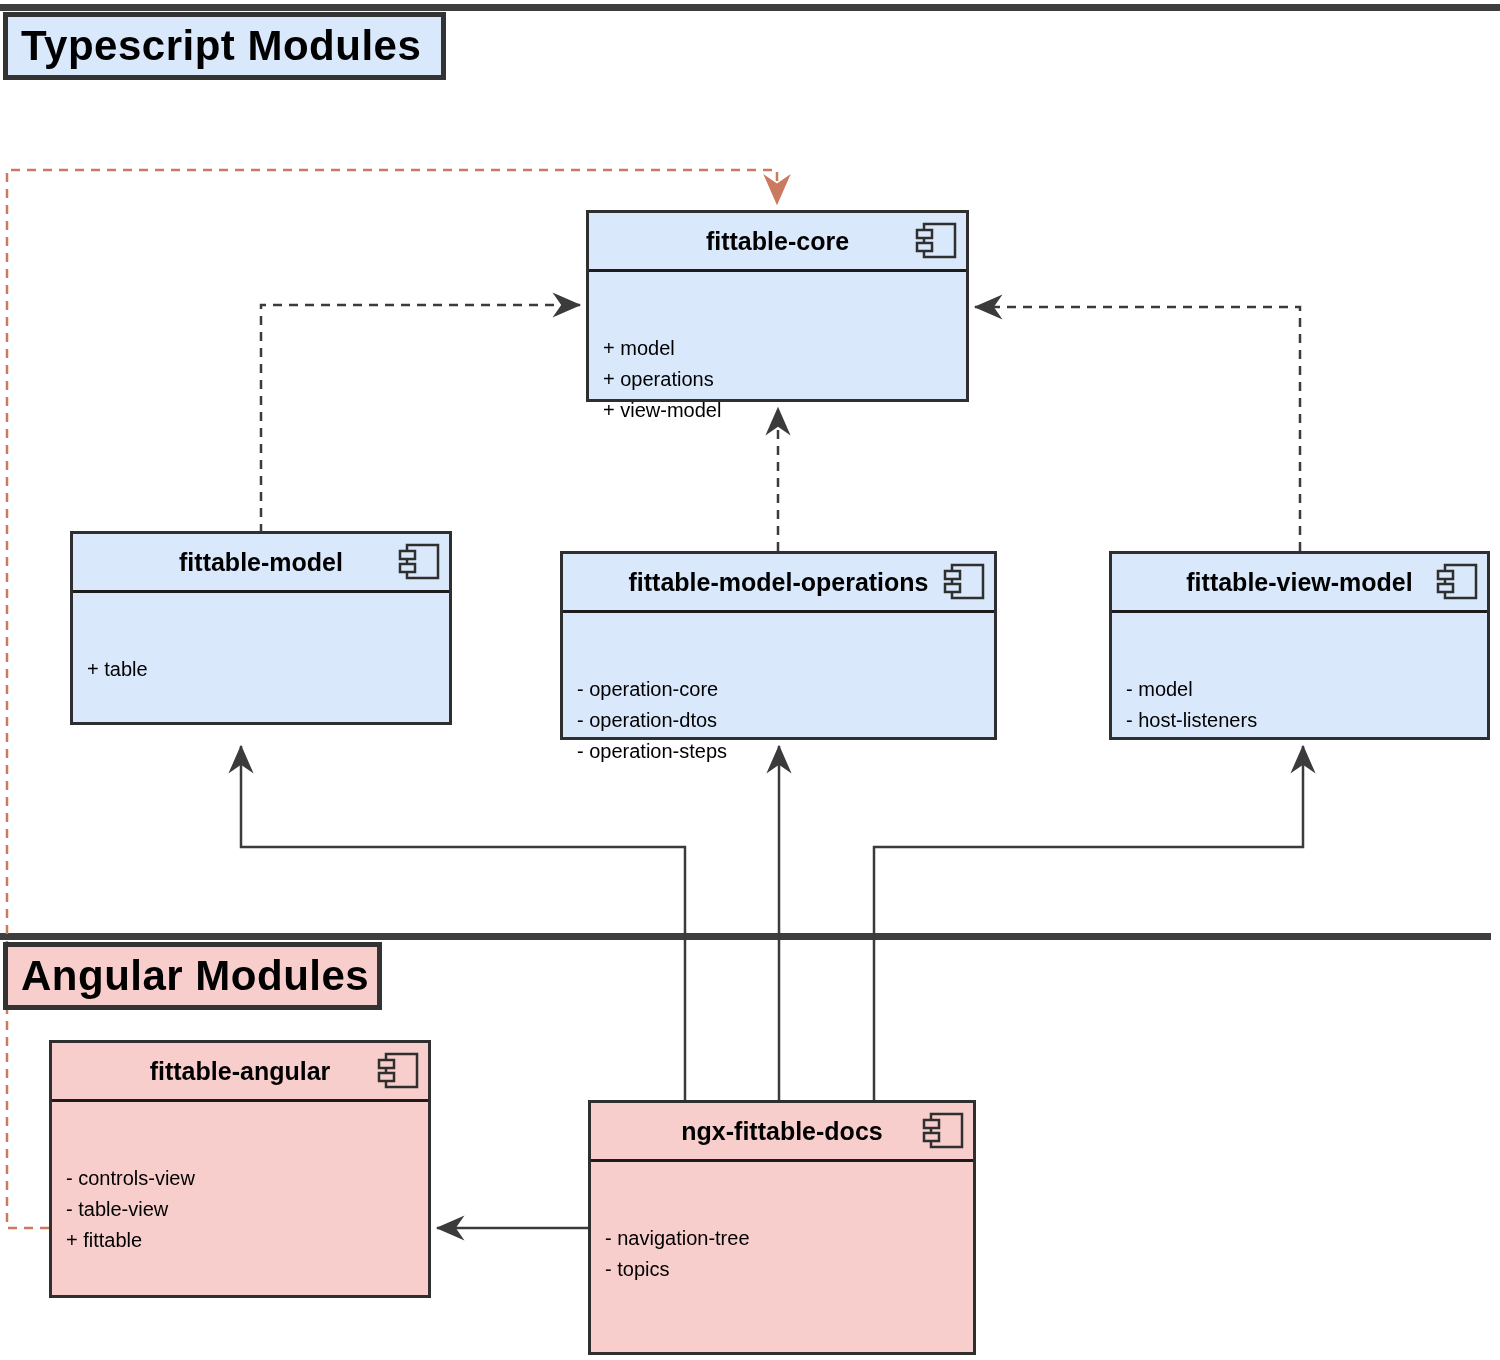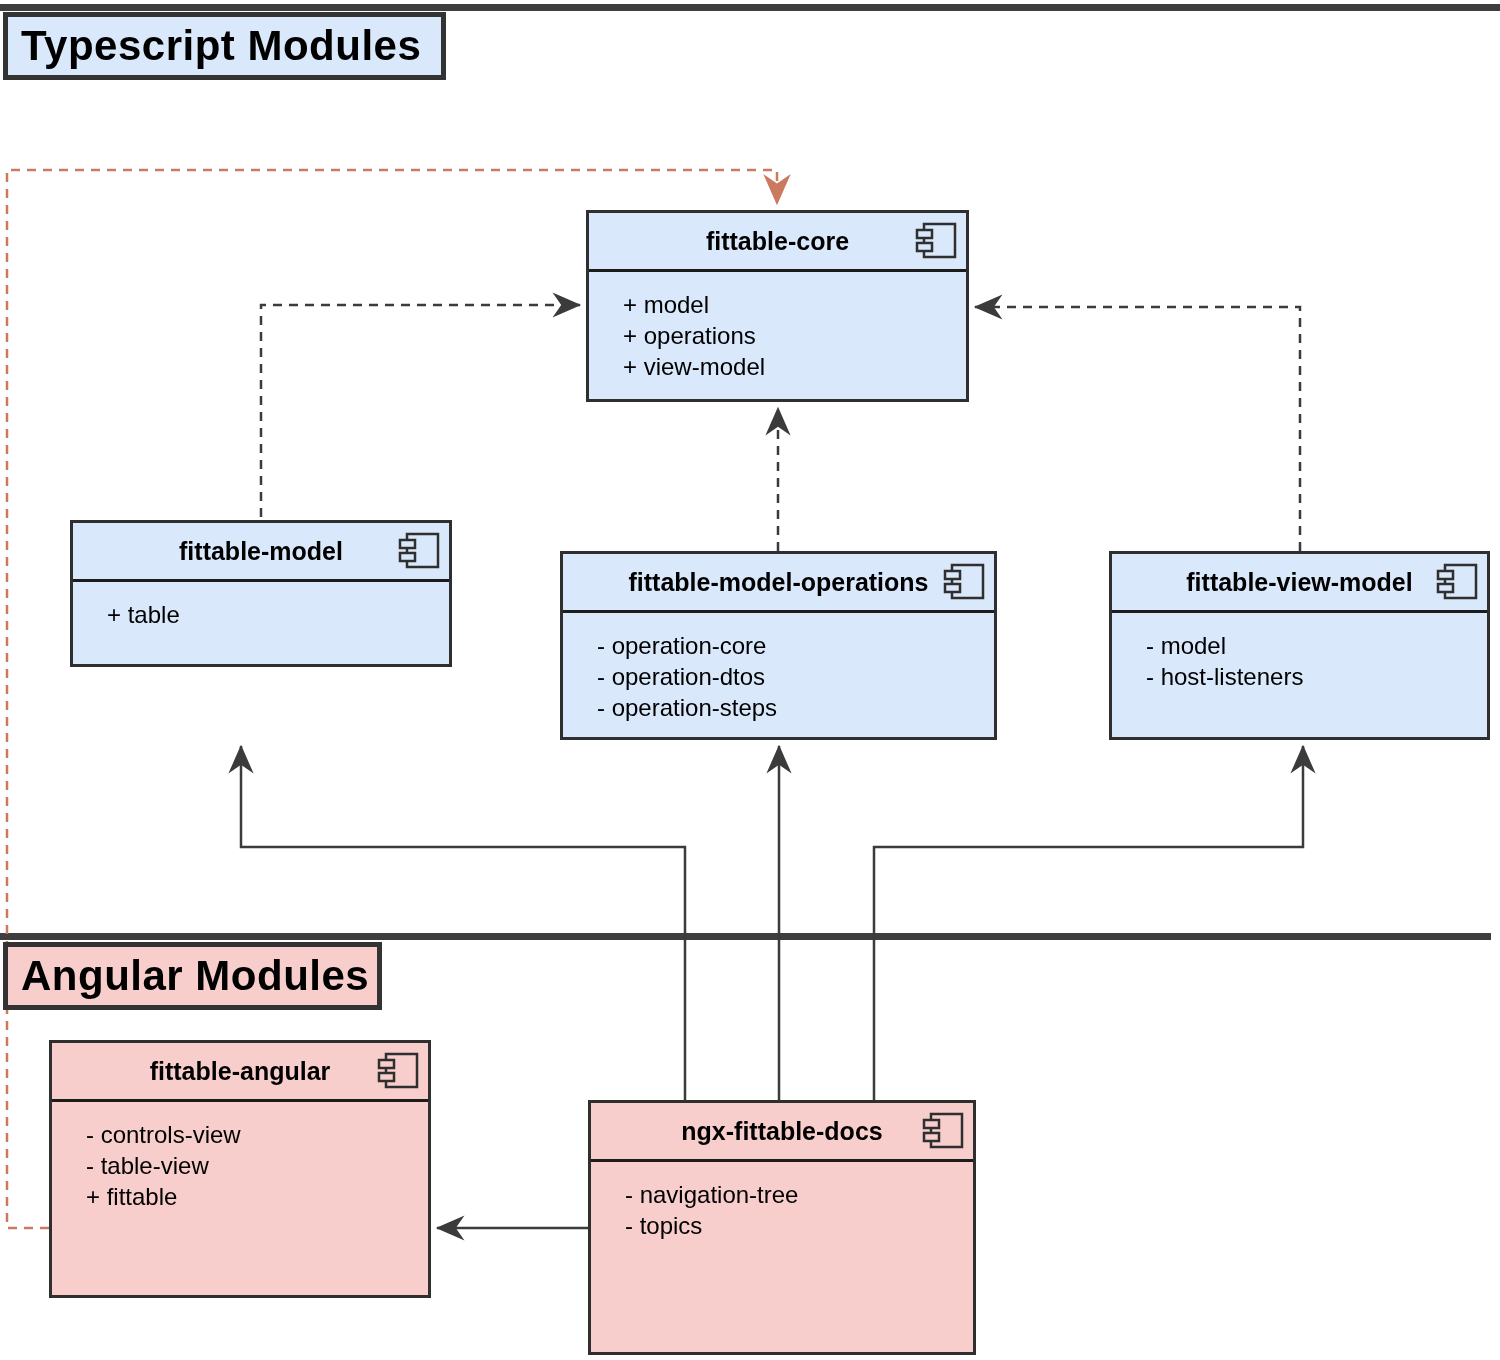--- a/index.html
+++ b/index.html
@@ -28,24 +28,24 @@
   .theme-pink{background:#f8cecc;}
   .component .header{
     height:56px;border-bottom:3px solid #1c1c1c;position:relative;
     display:flex;align-items:center;justify-content:center;
     font-weight:bold;font-size:25px;
   }
   .component .comp-icon{position:absolute;right:9px;top:9px;}
   .comp-icon .icon-frame{fill:none;stroke:#2f2f2f;stroke-width:2.5;}
   .theme-blue .comp-icon .icon-tab{fill:#dae8fc;stroke:#2f2f2f;stroke-width:2.5;}
   .theme-pink .comp-icon .icon-tab{fill:#f8cecc;stroke:#2f2f2f;stroke-width:2.5;}
-  .component .body{padding:17px 20px 0 34px;font-size:24px;line-height:31px;}
+  .component .body{padding:17px 20px 0 14px;font-size:20px;line-height:31px;margin-top:44px;}
 
   #box-core{left:586px;top:210px;width:383px;height:192px;}
-  #box-model{left:70px;top:520px;width:382px;height:147px;}
+  #box-model{left:70px;top:531px;width:382px;height:194px;}
   #box-ops{left:560px;top:551px;width:437px;height:189px;}
   #box-view{left:1109px;top:551px;width:381px;height:189px;}
   #box-angular{left:49px;top:1040px;width:382px;height:258px;}
   #box-docs{left:588px;top:1100px;width:388px;height:255px;}
 
   .conn{fill:none;stroke:#3b3b3b;stroke-width:2.5;}
   .conn.dashed{stroke-dasharray:9 7;}
   .conn.orange{stroke:#cc7a5f;stroke-dasharray:9 7;}
 </style>
 </head>

